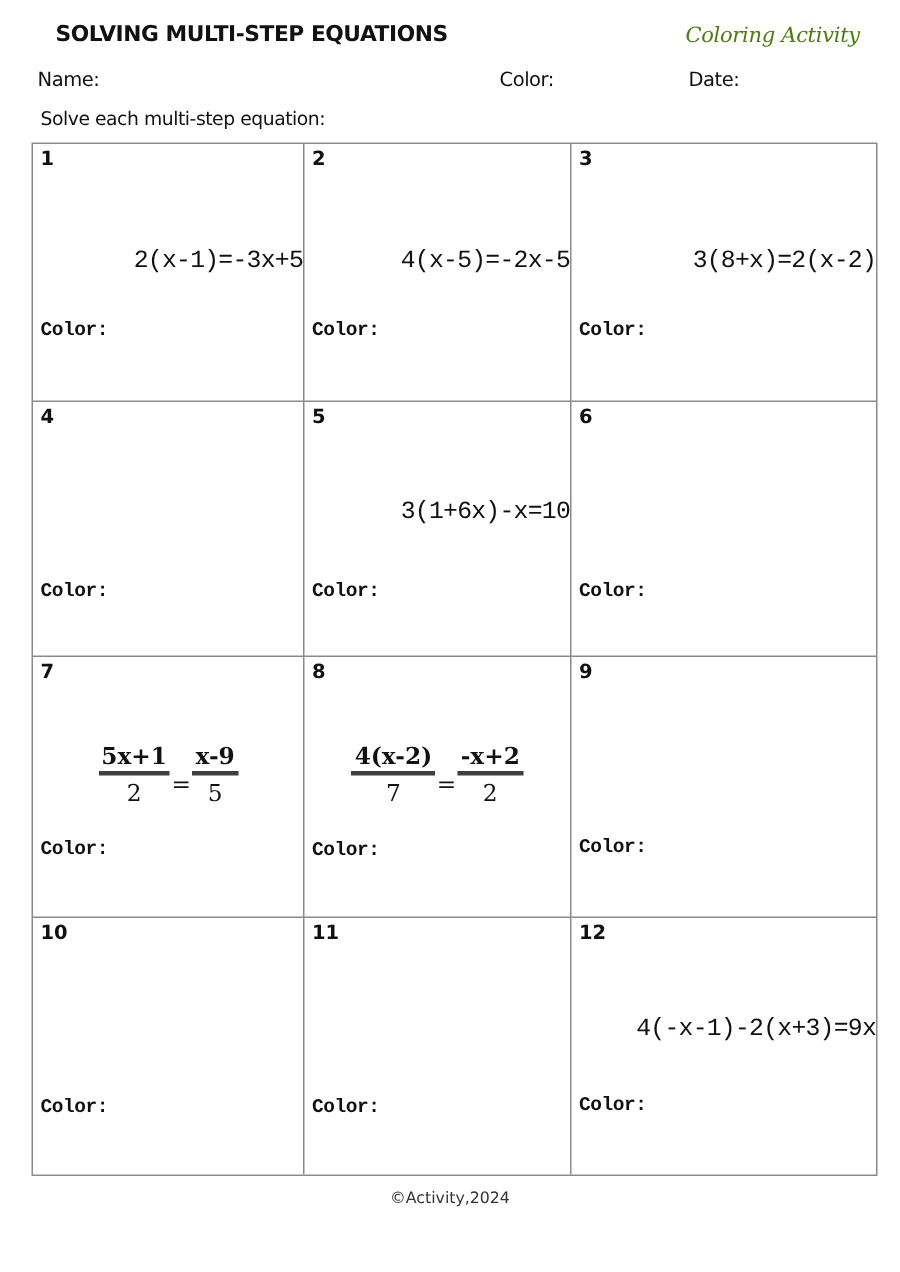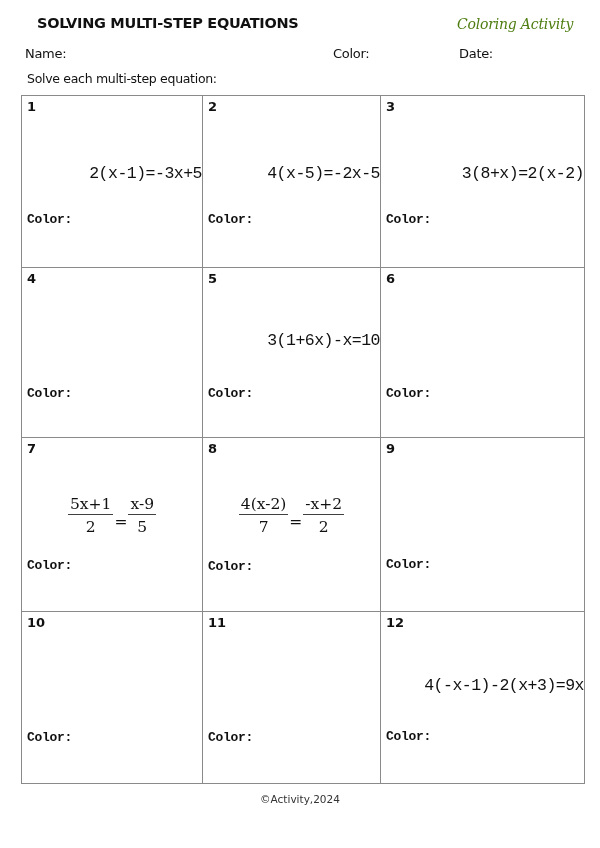--- a/index.html
+++ b/index.html
@@ -12,21 +12,21 @@
         display:grid;grid-template-columns:181px 178px 1fr;grid-template-rows:172px 170px 174px 1fr;}
   .cell{position:relative;border-right:1px solid #8a8a8a;border-bottom:1px solid #8a8a8a;box-sizing:border-box;}
   .cell.c3{border-right:none;}
   .cell.r4{border-bottom:none;}
   .num{position:absolute;left:5px;top:3px;font-weight:bold;font-size:13px;}
   .eq{position:absolute;left:0;right:0;top:68px;text-align:right;font-family:Liberation Mono, monospace;font-size:16.5px;letter-spacing:-0.5px;white-space:nowrap;}
   .eq.small{font-size:15.5px;letter-spacing:-0.8px;}
   .color{position:absolute;left:5px;top:116px;font-weight:bold;font-size:13px;letter-spacing:-0.3px;font-family:Liberation Mono, monospace;}
   .frac-eq{position:absolute;left:0;right:0;top:56px;display:flex;justify-content:center;align-items:center;font-family:"DejaVu Serif",serif;font-size:15.5px;}
   .frac{display:inline-flex;flex-direction:column;align-items:center;}
-  .frac .n{padding:0 2px;border-bottom:1px solid #404040;line-height:20px;}
+  .frac .n{padding:0 2px;border-bottom:3px solid #404040;line-height:20px;font-weight:bold;}
   .frac .d{line-height:24px;}
   .frac-eq .eqsign{margin:10px 1px 0 1px;}
   .footer{position:absolute;left:0;right:0;top:793px;text-align:center;font-size:10.5px;color:#333;}
 </style>
 </head>
 <body>
 
 <div class="title">SOLVING MULTI-STEP EQUATIONS</div>
 <div class="activity">Coloring Activity</div>
 <div class="field" style="left:25px">Name:</div>

